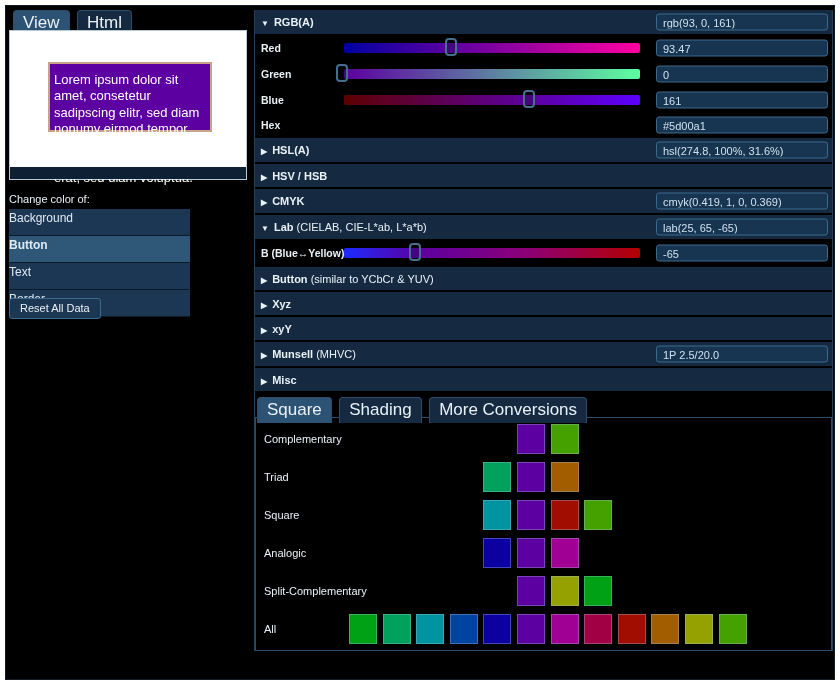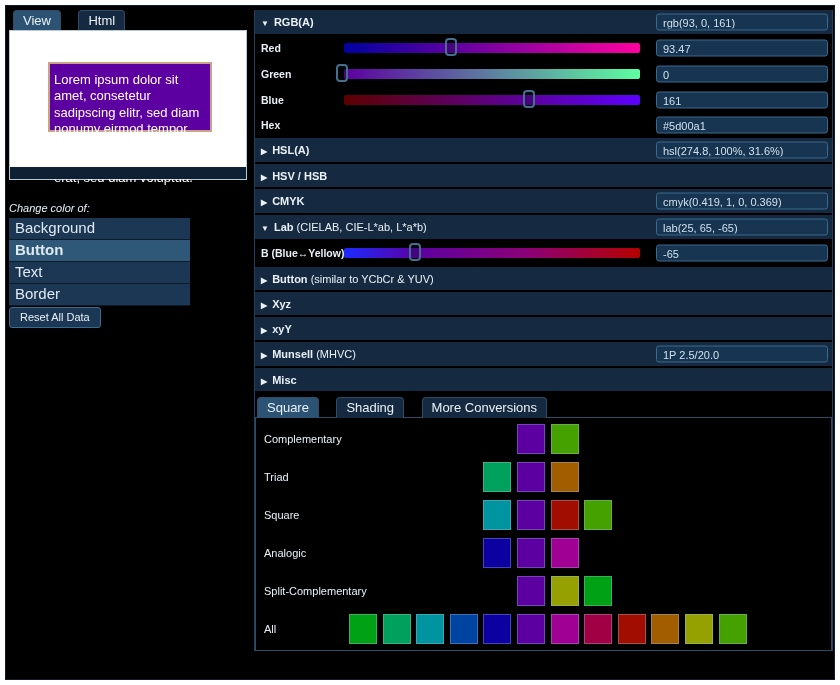--- a/index.html
+++ b/index.html
@@ -3,29 +3,29 @@
 <meta charset="utf-8">
 <style>
   * { box-sizing: border-box; margin: 0; padding: 0; }
   html,body { width:840px; height:685px; background:#ffffff; font-family:"Liberation Sans", sans-serif; }
   #app { position:absolute; inset:5px; background:#000; border:1px solid #101c28; }
 
   
   #left { position:absolute; top:4px; left:3px; width:242px; }
   .tabrow { margin-left:4px; height:20px; }
   .tab { display:inline-block; padding:2px 9px 3px; background:#152a40; border:1px solid #2c4c68; border-bottom:none;
-         border-radius:4px 4px 0 0; color:#e9f1f7; font-size:13px; margin-right:13px; cursor:pointer; vertical-align:bottom; }
+         border-radius:4px 4px 0 0; color:#e9f1f7; font-size:17px; margin-right:3px; cursor:pointer; vertical-align:bottom; }
   .tab.active { background:#2d5374; }
   #preview { position:relative; width:238px; height:150px; background:#fff; border:1px solid #b9c9d6; }
   #preview-button { position:absolute; left:38px; top:31px; width:164px; height:70px; background:#5d00a1;
                     border:2px solid #c9a287; color:#fff; font-size:13px; line-height:1.26; padding:8px 4px; }
   #preview-bottom { position:absolute; left:0; right:0; bottom:0; height:12px; background:#0e2033; }
-  #change-label { margin-top:22px; color:#e9f1f7; font-size:11px;font-style:italic; }
+  #change-label { margin-top:13px; color:#e9f1f7; font-size:11px; }
   #target-list { margin-top:4px; width:181px; height:81px; background:#0e1f31; }
-  .target-item { height:22px; line-height:19px; padding-left:6px; font-size:15px; color:#dfe9f2;
+  .target-item { height:27px; line-height:19px; font-size:12px; color:#dfe9f2;
                  background:#1c3753; border-bottom:1px solid #0c1a2a; cursor:pointer; }
   .target-item.selected { background:#2f5878; font-weight:bold; }
   #reset-button { margin-top:8px; display:inline-block; padding:3px 10px 4px; background:#1c3753;
                   border:1px solid #3a6a8e; border-radius:3px; color:#e9f1f7; font-size:11px; cursor:pointer; }
 
   
   #right { position:absolute; top:4px; left:248px; width:579px; border-left:1px solid #22405c; border-right:1px solid #22405c; }
   .sec, .srow { position:relative; margin-bottom:2px; }
   .sec { height:24px; background:#152a40; }
   .sec.slim { height:23px; }

